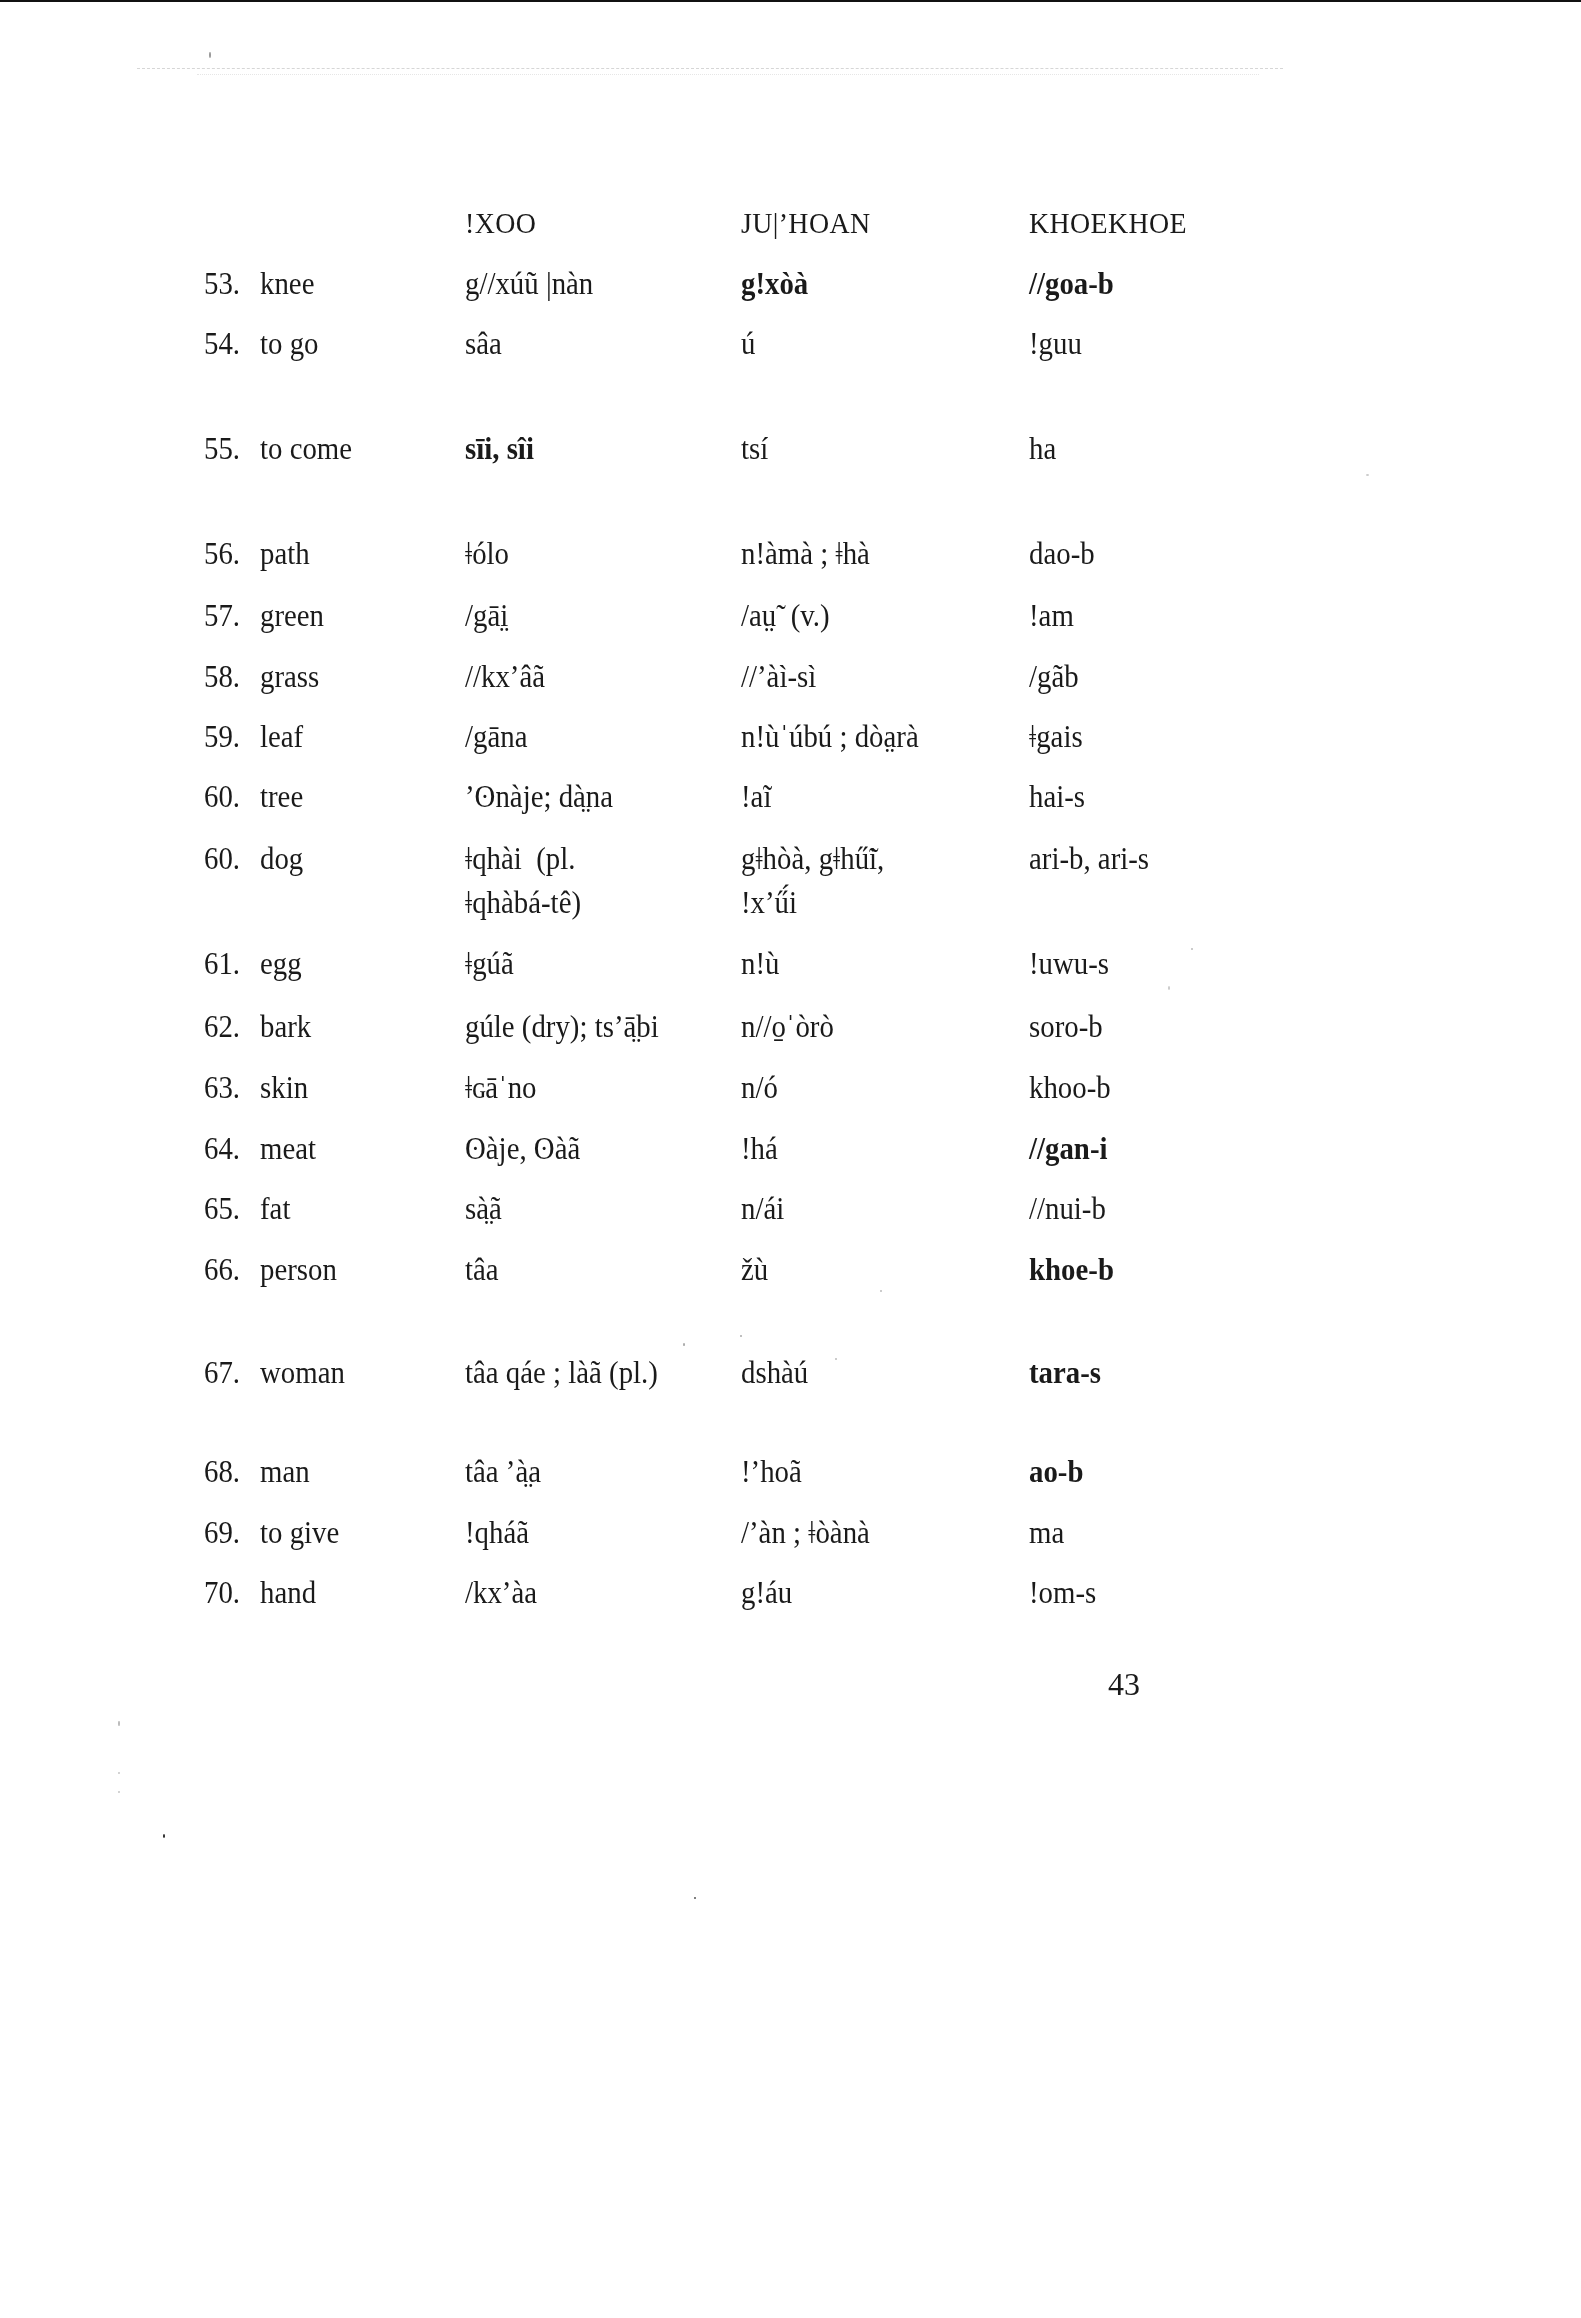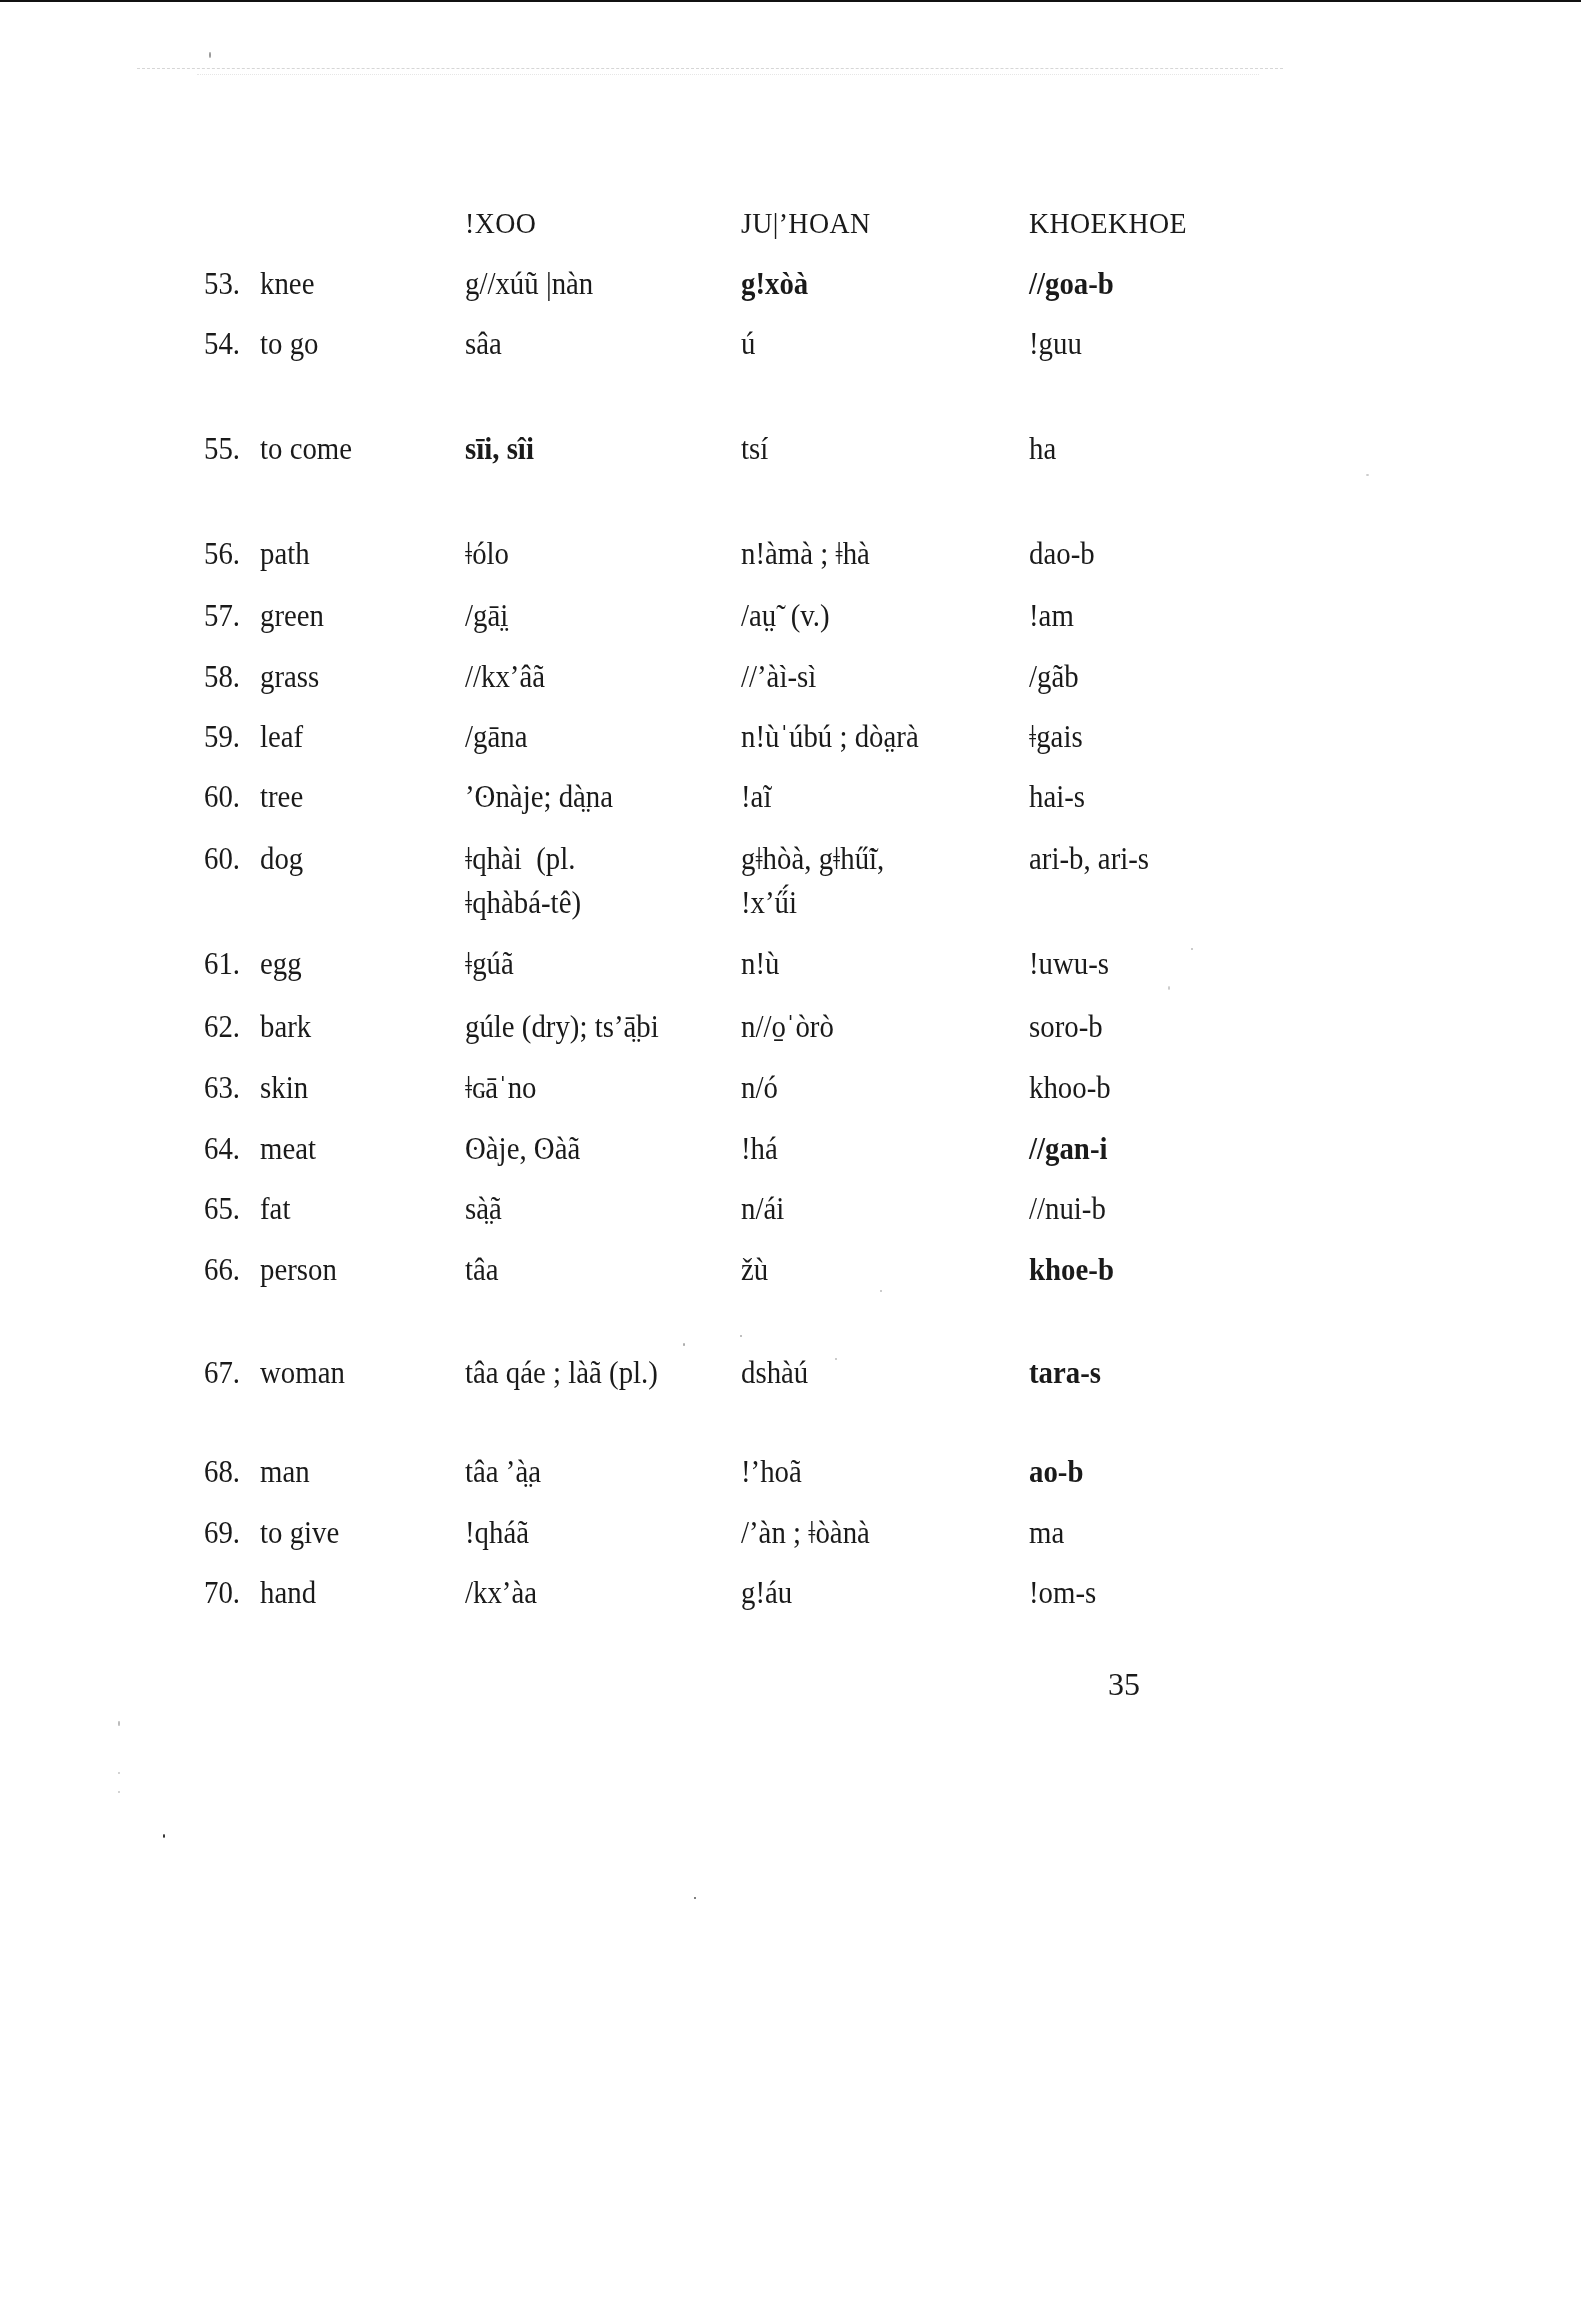--- a/index.html
+++ b/index.html
@@ -169,21 +169,21 @@
     </div>
     <div>
       <div class="cell multi" style="left: 204px; top: 1571px;">70.</div>
       <div class="cell multi" style="left: 260px; top: 1571px;">hand</div>
       <div class="cell multi" style="left: 465px; top: 1571px;">/kx’àa</div>
       <div class="cell multi" style="left: 741px; top: 1571px;">g!áu</div>
       <div class="cell multi" style="left: 1029px; top: 1571px;">!om-s</div>
     </div>
   </div>
 
-<div class="page-num">35</div>
+<div class="page-num">43</div>
 
 <div class="speck" style="left:1366px; top:474px; width:3px; height:2.3px; background:#ccc;"></div>
 <div class="speck" style="left:1191px; top:948px; width:2.3px; height:2.3px; background:#bbb;"></div>
 <div class="speck" style="left:1168px; top:986px; width:2.3px; height:3.8px; background:#ccc;"></div>
 <div class="speck" style="left:880px; top:1290px; width:2.3px; height:2.3px; background:#bbb;"></div>
 <div class="speck" style="left:683px; top:1343px; width:1.5px; height:3px; background:#aaa;"></div>
 <div class="speck" style="left:740px; top:1335px; width:2.3px; height:2.3px; background:#aaa;"></div>
 <div class="speck" style="left:835px; top:1358px; width:2.3px; height:2.3px; background:#bbb;"></div>
 <div class="speck" style="left:118px; top:1721px; width:1.5px; height:4.6px; background:#bbb;"></div>
 <div class="speck" style="left:118px; top:1772px; width:1.5px; height:2.3px; background:#ccc;"></div>

